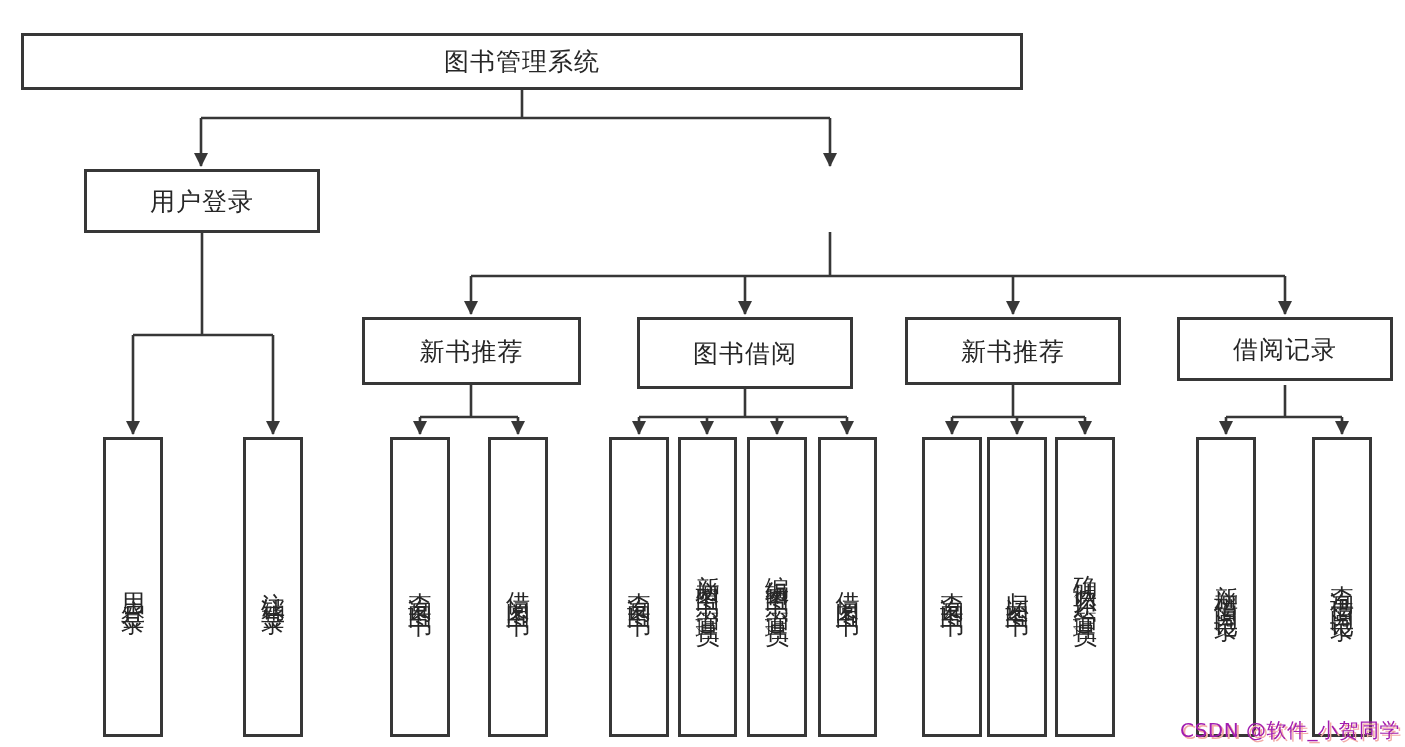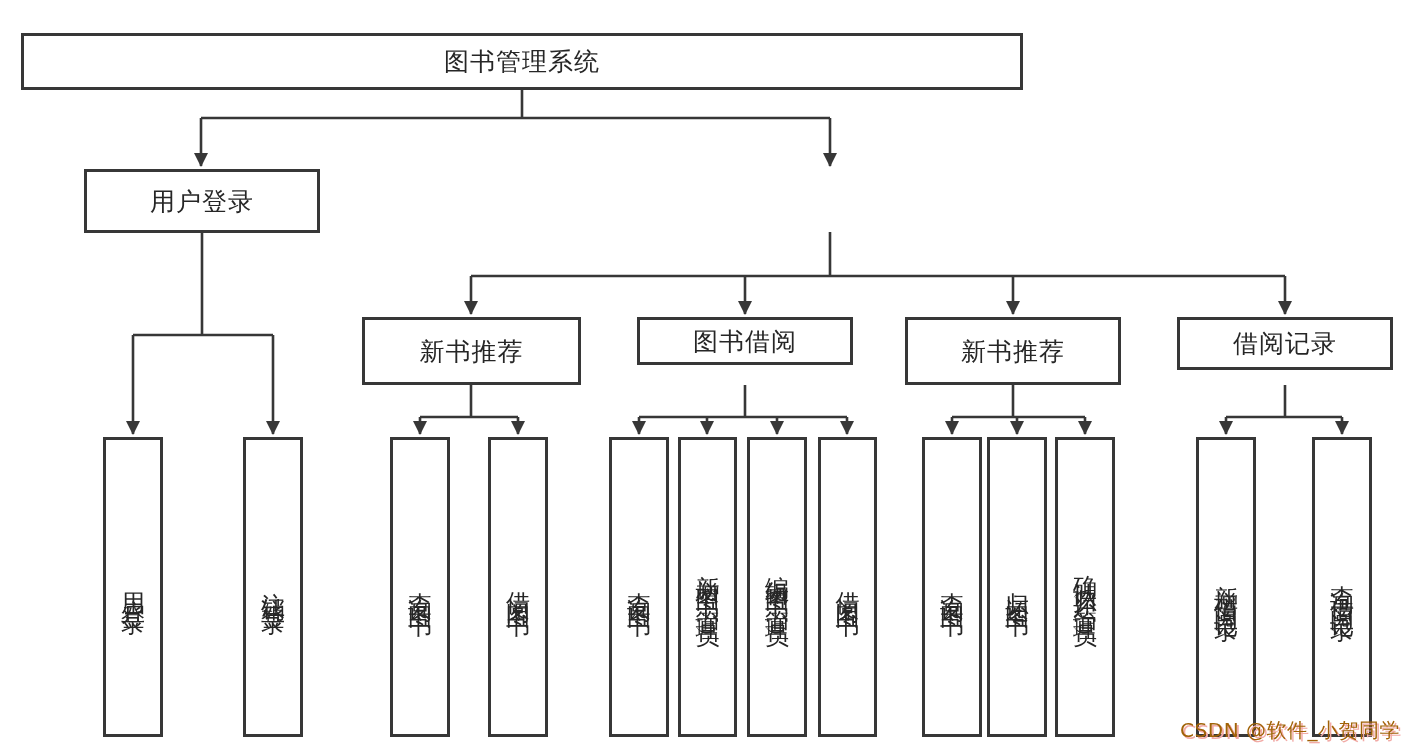--- a/index.html
+++ b/index.html
@@ -12,21 +12,21 @@
     position:absolute;background:#ffffff;border:3px solid #373737;
     display:flex;align-items:center;justify-content:center;box-sizing:border-box;
   }
   .hbox{font-size:25px;letter-spacing:1px;white-space:nowrap;}
   .vbox .vtext{
     writing-mode:vertical-rl;text-orientation:mixed;
     font-size:24px;letter-spacing:7px;line-height:1;white-space:nowrap;
   }
   .watermark{
     position:absolute;right:5px;bottom:3px;font-size:20px;
-    color:#a16207;text-shadow:2px 2px 0 #f2aaa6;letter-spacing:.5px;white-space:nowrap;
+    color:#a21caf;text-shadow:2px 2px 0 #f2aaa6;letter-spacing:.5px;white-space:nowrap;
   }
 </style>
 </head>
 <body>
 
 <div class="stage">
 
   <svg class="connectors" viewBox="0 0 1405 747" xmlns="http://www.w3.org/2000/svg">
     <defs>
       <marker id="arrow" viewBox="0 0 10 10" refX="9.2" refY="5" markerWidth="24" markerHeight="14" markerUnits="userSpaceOnUse" orient="auto">
@@ -74,27 +74,27 @@
     <span>图书管理系统</span>
   </div>
 
   <div class="node hbox" style="left:84px;top:169px;width:236px;height:64px;">
     <span>用户登录</span>
   </div>
 
   <div class="node hbox" style="left:362px;top:317px;width:219px;height:68px;">
     <span>新书推荐</span>
   </div>
-  <div class="node hbox" style="left:637px;top:317px;width:216px;height:48px;">
+  <div class="node hbox" style="left:637px;top:317px;width:216px;height:72px;">
     <span>图书借阅</span>
   </div>
   <div class="node hbox" style="left:905px;top:317px;width:216px;height:68px;">
     <span>新书推荐</span>
   </div>
-  <div class="node hbox" style="left:1177px;top:317px;width:216px;height:53px;">
+  <div class="node hbox" style="left:1177px;top:317px;width:216px;height:64px;">
     <span>借阅记录</span>
   </div>
 
   <div class="node vbox" style="left:103px;top:437px;width:60px;height:300px;">
     <span class="vtext">用户登录</span>
   </div>
   <div class="node vbox" style="left:243px;top:437px;width:60px;height:300px;">
     <span class="vtext">注销登录</span>
   </div>
 

